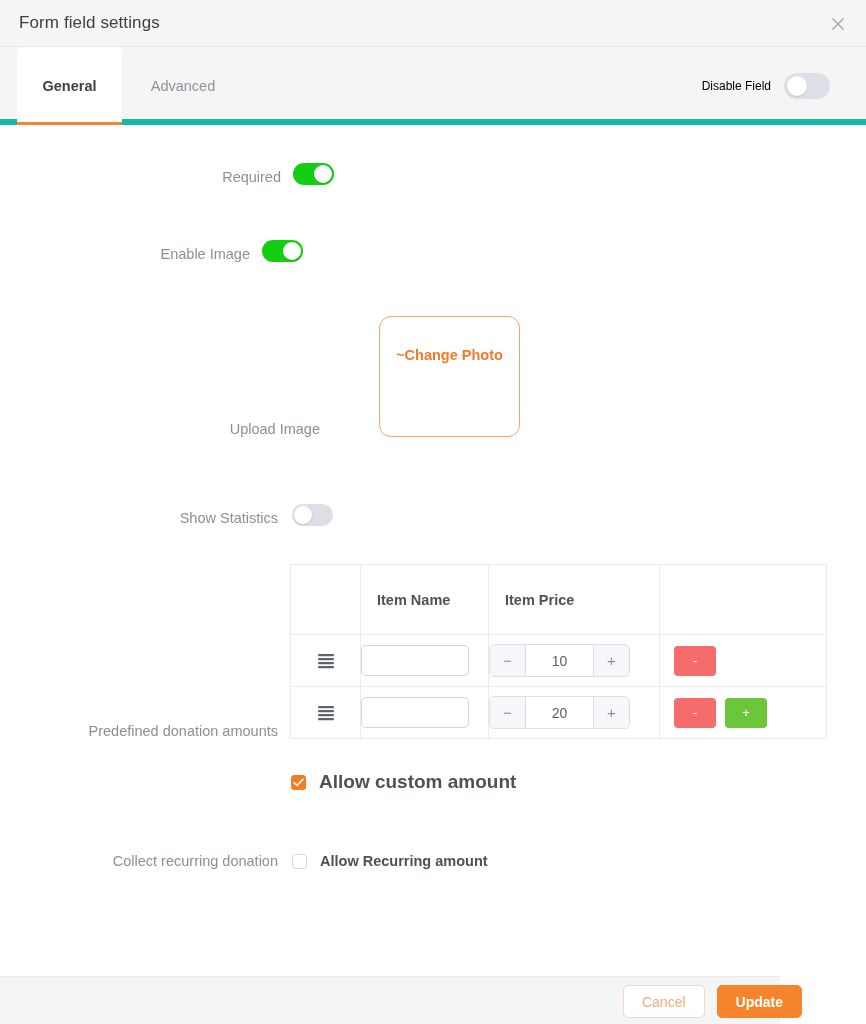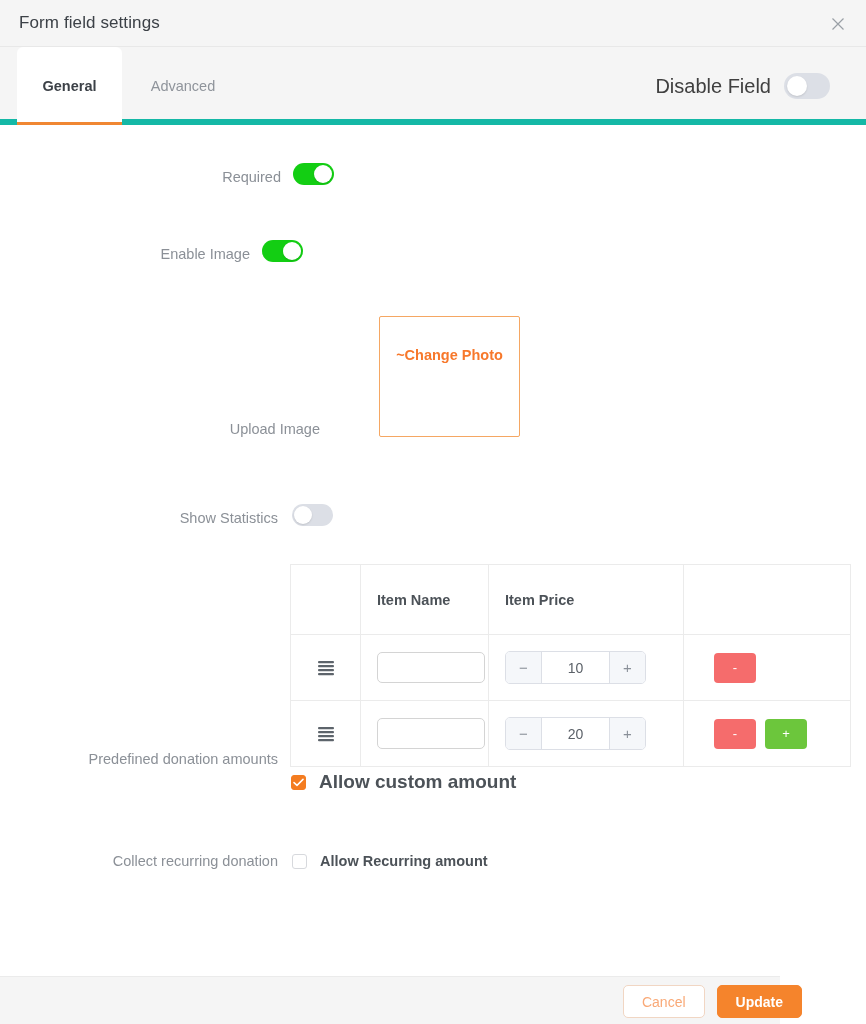--- a/index.html
+++ b/index.html
@@ -86,22 +86,22 @@
   }
   .disable-field-wrap {
     position: absolute;
     right: 36px; top: 0;
     height: 78px;
     display: flex;
     align-items: center;
     gap: 13px;
   }
   .disable-field-label {
-    font-size: 20px;
-    color: #404040;
+    font-size: 12px;
+    color: #000000;
   }
 
   
   .toggle {
     position: relative;
     width: 41px; height: 22px;
     border-radius: 11px;
     cursor: pointer;
     flex: 0 0 auto;
   }
@@ -152,21 +152,21 @@
   .row-enableimage .field-label { width: 250px; }
   .row-enableimage .ctl { margin-left: 12px; margin-top: 1px; }
 
   
   .row-upload { top: 190px; left: 0; padding-left: 42px; }
   .row-upload .field-label { width: 278px; padding-top: 1px; }
   .upload-box {
     margin-left: 59px;
     width: 141px; height: 121px;
     border: 1px solid #f5a763;
-    border-radius: 2px;
+    border-radius: 12px;
     background: #ffffff;
     cursor: pointer;
     position: relative;
   }
   .upload-text {
     position: absolute;
     top: 30px; left: 0;
     width: 100%;
     text-align: center;
     color: #f7782b;
@@ -185,35 +185,35 @@
 
   .amounts-table {
     margin-left: 12px;
     width: 536px;
     border-collapse: collapse;
     background: #ffffff;
     table-layout: fixed;
   }
   .amounts-table th, .amounts-table td {
     border: 1px solid #ebebeb;
-    padding: 16px;
+    padding: 0;
     vertical-align: middle;
   }
   .amounts-table th {
     height: 70px;
     text-align: left;
     font-size: 14.5px;
     font-weight: bold;
     color: #4c5258;
     padding-left: 16px;
   }
   .amounts-table tbody td { height: 52px; }
   .col-handle { width: 70px; }
   .col-name   { width: 128px; }
-  .col-price  { width: 195px; }
+  .col-price  { width: 171px; }
   .col-act    { width: 167px; }
 
   .drag-handle {
     display: flex;
     align-items: center;
     justify-content: center;
     cursor: grab;
   }
   .drag-handle svg { display: block; }
 

